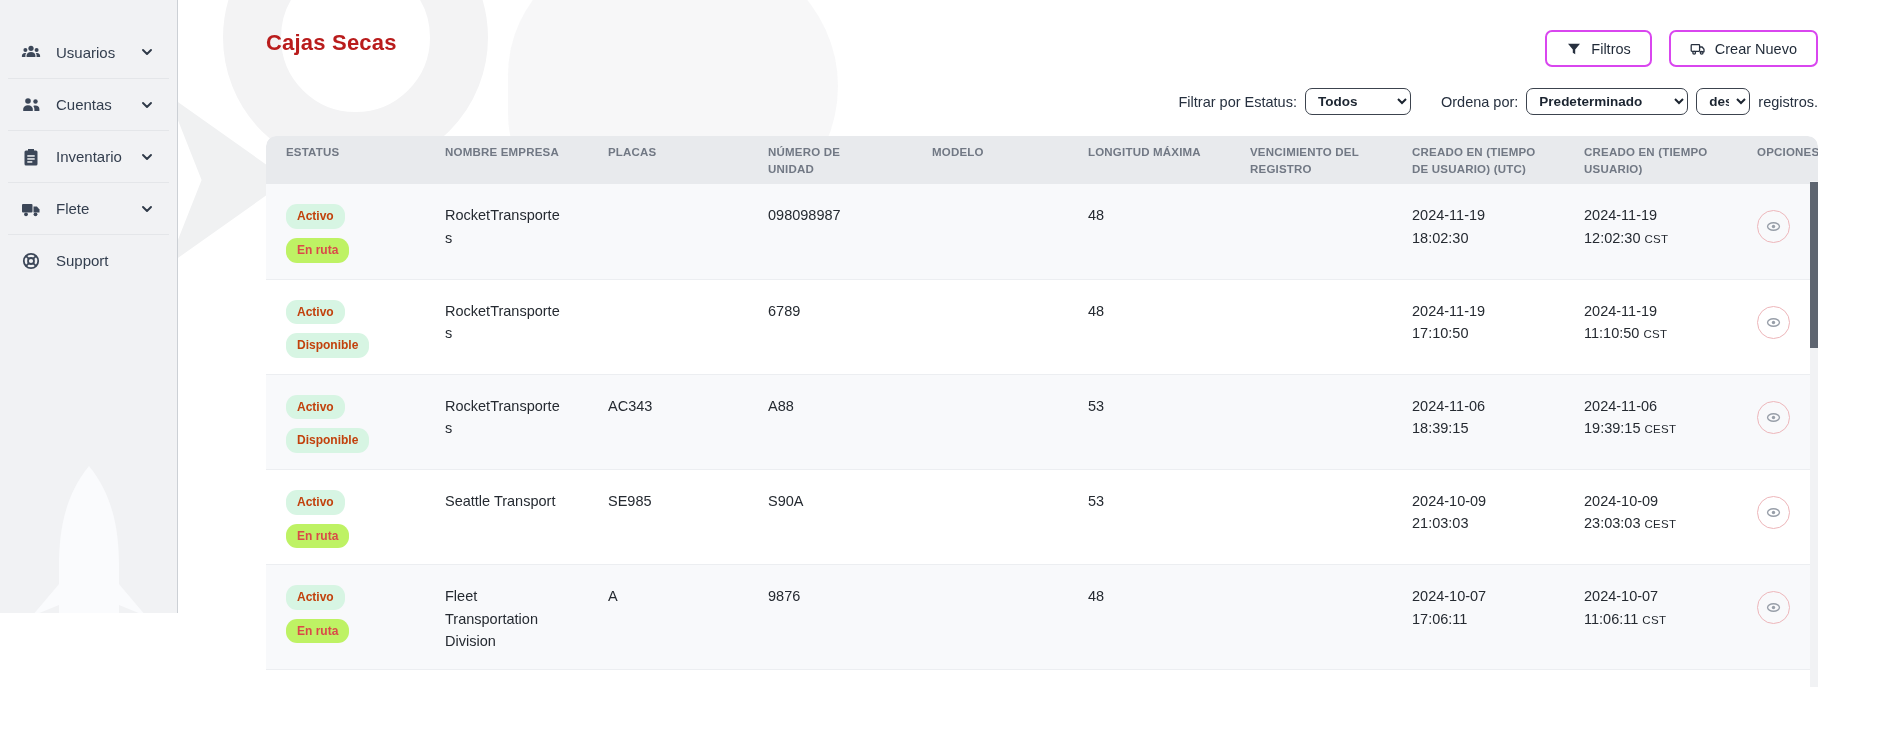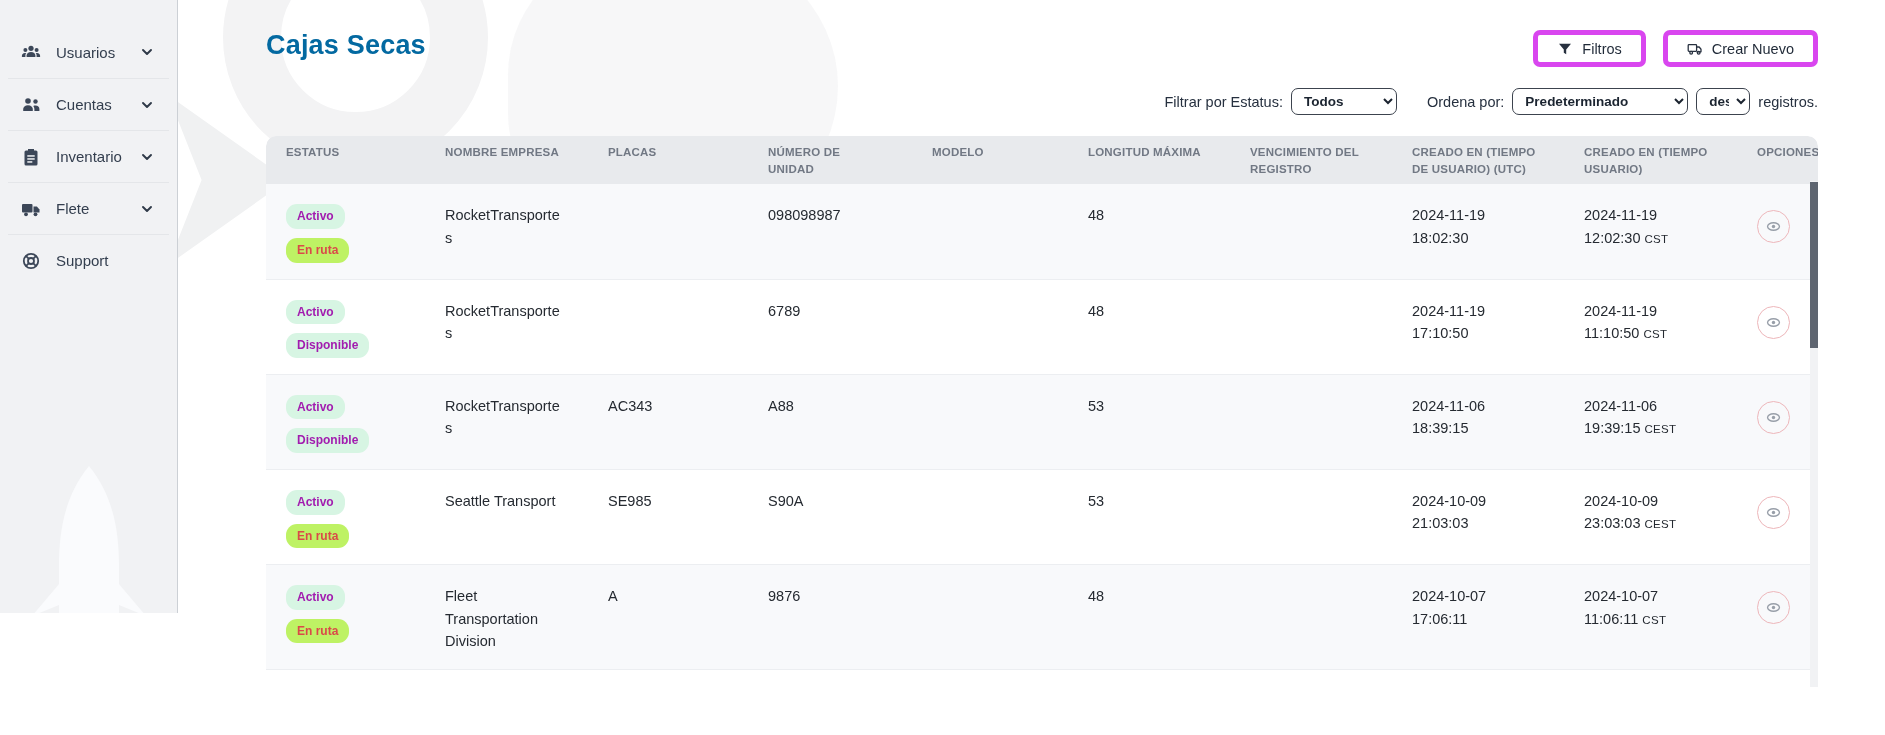--- a/index.html
+++ b/index.html
@@ -25,52 +25,52 @@
   .content { margin-left:178px; padding:30px 67px 0 88px; position:relative; height:735px; }
   .wm-ring { position:absolute; left:45px; top:-95px; width:265px; height:265px;
              border-radius:50%; border:58px solid #f3f3f4; z-index:0; }
   .wm-wedge { position:absolute; left:-10px; top:95px; width:120px; height:170px;
               background:#f0f1f2; clip-path:polygon(0 0, 100% 50%, 0 100%, 28% 50%); z-index:0; }
   .wm-blob { position:absolute; left:330px; top:-60px; width:330px; height:300px;
              background:#f5f5f6; border-radius:48% 52% 55% 45%; z-index:0; opacity:.8; }
   .content > .fg { position:relative; z-index:1; }
 
   .page-head { display:flex; justify-content:space-between; align-items:flex-start; }
-  .page-title { font-size:27px; font-weight:700; color:#0369a1; letter-spacing:.2px; }
+  .page-title { font-size:22px; font-weight:700; color:#b91c1c; letter-spacing:.2px; }
   .head-buttons { display:flex; gap:17px; }
-  .btn { height:37px; background:#fff; border:5px solid #d946ef; border-radius:7px;
+  .btn { height:37px; background:#fff; border:2px solid #d946ef; border-radius:7px;
          display:flex; align-items:center; gap:9px; padding:0 19px; font-size:14.5px;
          color:#1f2937; cursor:pointer; }
   .btn svg { width:16px; height:16px; color:#27303f; }
 
   .toolbar { margin-top:21px; display:flex; justify-content:flex-end; align-items:center;
              gap:8px; font-size:14.5px; color:#26303f; }
   .toolbar .group-gap { width:14px; }
   select { font-family:"Liberation Sans", sans-serif; font-size:13.5px; font-weight:600;
            color:#1b2430; background:#fff; border:1.6px solid #3c434e; border-radius:7px;
            height:27px; padding:0 4px 0 8px; cursor:pointer; }
-  .sel-status { width:106px; } .sel-order { width:176px; } .sel-dir { width:54px; }
+  .sel-status { width:106px; } .sel-order { width:162px; } .sel-dir { width:54px; }
 
   
   .table-area { margin-top:21px; position:relative; height:551px; overflow:hidden;
                 border-radius:10px 10px 0 0; --cols:159px 163px 160px 164px 156px 162px 162px 172px 173px minmax(0,1fr); }
   .thead { display:grid; grid-template-columns:var(--cols); background:#e8eaed;
            border-radius:10px 10px 0 0; align-items:start; padding:8px 0 7px; min-height:45px; }
   .th { font-size:11.5px; font-weight:700; text-transform:uppercase; color:#717884;
         line-height:1.45; padding:0 28px 0 20px; letter-spacing:.2px; }
   .trow { display:grid; grid-template-columns:var(--cols); align-items:start;
           padding:20px 0 16px; min-height:77px; }
   .trow.odd { background:#f8f9fb; }
   .trow.even { background:#ffffff; }
   .trow + .trow { border-top:1px solid #eceef1; }
   .td { font-size:14.5px; color:#252a31; line-height:1.55; padding:0 26px 0 20px; }
   .td-empresa > div { max-width:124px; word-break:break-word; }
   .badges { display:flex; flex-direction:column; align-items:flex-start; gap:9px; }
   .badge { font-size:12px; font-weight:700; padding:3px 11px; border-radius:11px; white-space:nowrap; }
-  .badge.green { background:#d7f5e3; color:#a21caf; }
+  .badge.green { background:#d7f5e3; color:#c2410c; }
   .badge.red   { background:#bef264; color:#da4a49; }
   .dt { max-width:118px; }
   .tz { font-size:11.5px; letter-spacing:.3px; }
   .eye-btn { width:33px; height:33px; border-radius:50%; border:1px solid #edb6ba;
              background:transparent; display:flex; align-items:center; justify-content:center;
              cursor:pointer; align-self:center; margin-top:6px; }
   .eye-btn svg { width:17px; height:17px; color:#989fa9; }
 
   .vscroll { position:absolute; right:0; top:45px; bottom:0; width:8px; background:#f1f2f4; }
   .vthumb { position:absolute; top:1px; left:0; width:8px; height:166px; background:#5e6570; }

